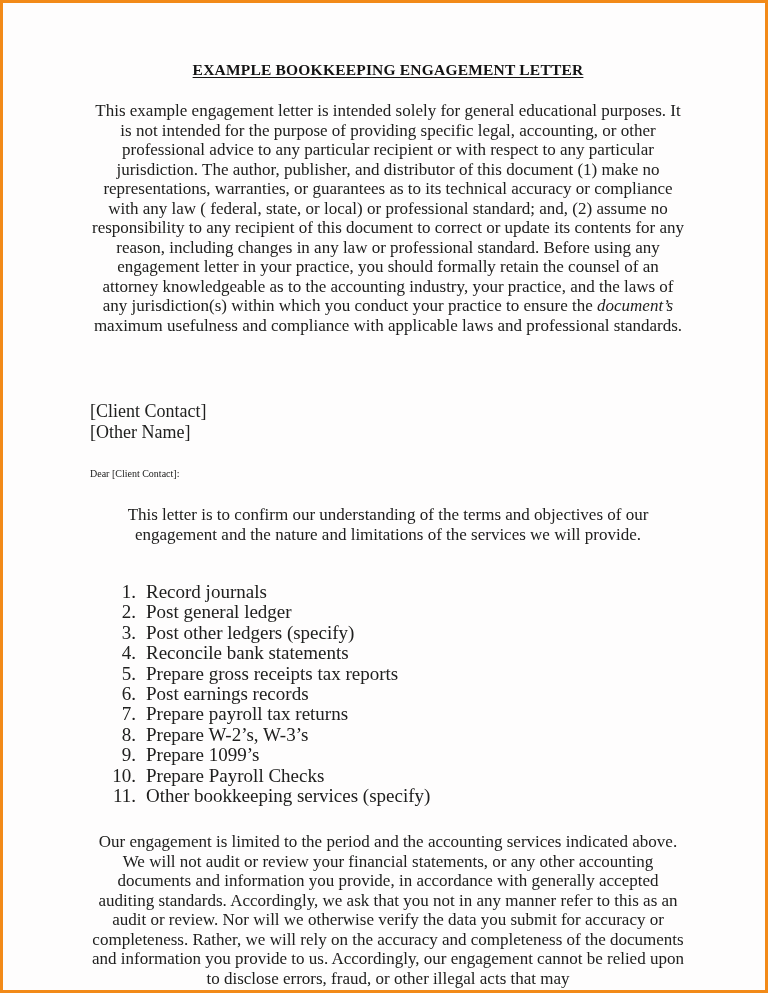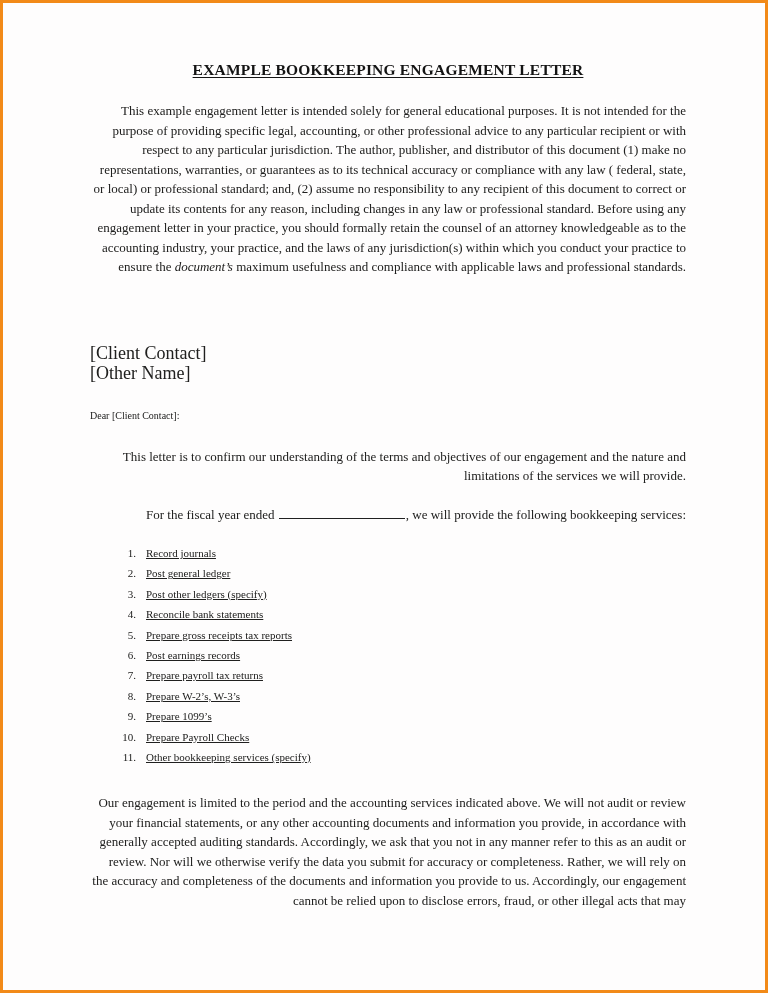--- a/index.html
+++ b/index.html
@@ -38,25 +38,25 @@
     font-weight: bold;
     font-size: 15.5px;
     letter-spacing: 0.2px;
     color: #141414;
     text-decoration: underline;
     text-underline-offset: 2px;
     margin: 0 0 22px 0;
     font-family: "Liberation Serif", "DejaVu Serif", serif;
   }
   .para {
-    font-size: 13px;
+    font-size: 17px;
     line-height: 19.5px;
     color: #20201f;
     margin: 0;
-    text-align: right;
+    text-align: center;
   }
   .disclaimer {
     margin-bottom: 0;
   }
   .spacer-lg { height: 40px; }
   .spacer-md { height: 26px; }
   .spacer-sm { height: 19px; }
   .date-line {
     font-size: 13.4px;
     color: #20201f;
@@ -89,25 +89,24 @@
   }
   ol.services {
     margin: 0;
     padding: 0;
     list-style: none;
     counter-reset: svc;
   }
   ol.services li {
     counter-increment: svc;
     position: relative;
-    font-size: 11px;
+    font-size: 19px;
     line-height: 20.4px;
     color: #20201f;
     padding-left: 56px;
-    text-decoration: underline;
   }
   ol.services li::before {
     content: counter(svc) ".";
     position: absolute;
     left: 0;
     width: 46px;
     text-align: right;
     color: #20201f;
   }
   em.doc-italic {
@@ -136,21 +135,20 @@
       <div class="spacer-md"></div>
 
       <p class="salutation">Dear [Client Contact]:</p>
 
       <div class="spacer-md"></div>
 
       <p class="para">This letter is to confirm our understanding of the terms and objectives of our engagement and the nature and limitations of the services we will provide.</p>
 
       <div class="spacer-sm"></div>
 
-      <p class="para"><span>For the fiscal year ended </span><span class="blank-rule"></span><span>, we will provide the following bookkeeping services:</span></p>
 
       <div class="spacer-sm"></div>
 
       <ol class="services">
         <li>Record journals</li>
         <li>Post general ledger</li>
         <li>Post other ledgers (specify)</li>
         <li>Reconcile bank statements</li>
         <li>Prepare gross receipts tax reports</li>
         <li>Post earnings records</li>

